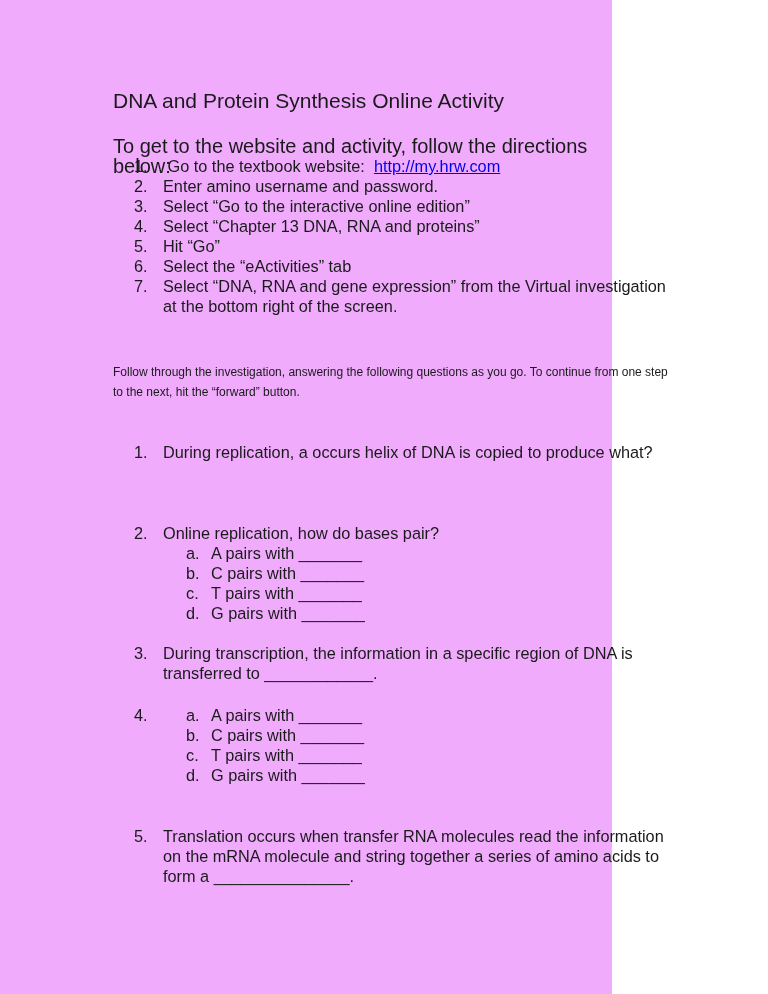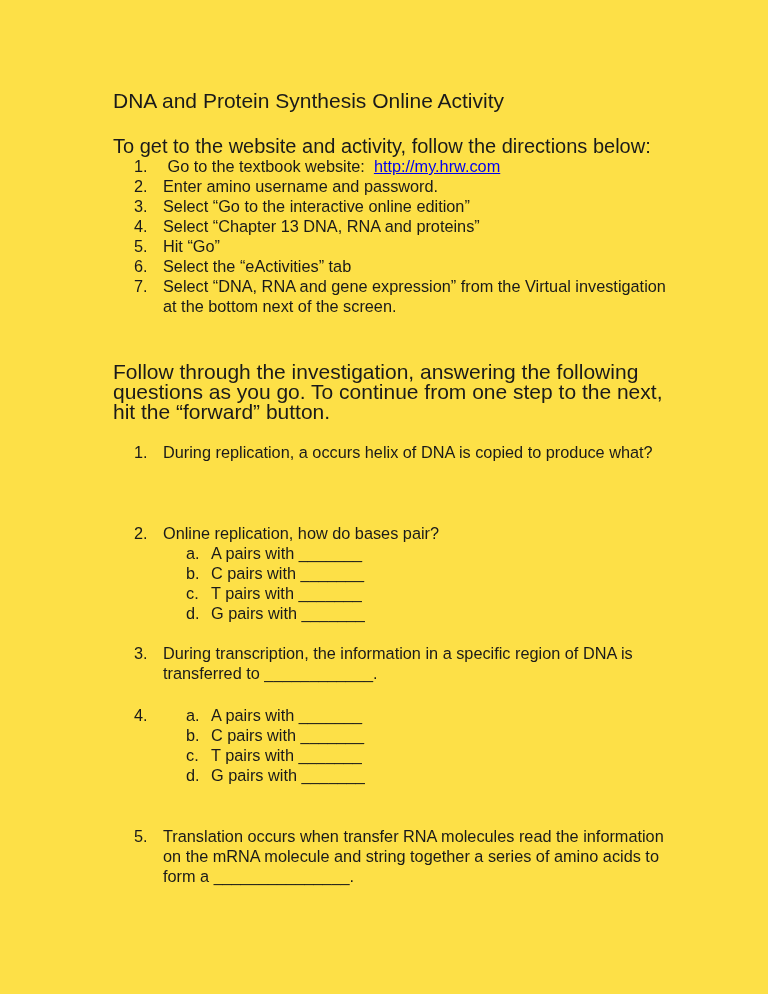--- a/index.html
+++ b/index.html
@@ -1,46 +1,46 @@
 <!DOCTYPE html>
 <html><head>
 <meta charset="utf-8">
 <style>
   html, body { margin:0; padding:0; background:#ffffff; }
   body { width:768px; height:994px; position:relative; overflow:hidden;
          font-family:"Liberation Sans", sans-serif; color:#1a1a1a; }
-  .page { position:absolute; left:0; top:0; width:768px; height:994px; background:#fde047; }
+  .page { position:absolute; left:0; top:0; width:612px; height:994px; background:#f0abfc; }
   .title { position:absolute; left:113px; top:88px; font-size:21px; line-height:26px; }
   .intro { position:absolute; left:113px; top:136px; font-size:20px; line-height:20px; }
   ol.steps { position:absolute; left:113px; top:156px; margin:0; padding:0; list-style:none; font-size:16.3px; line-height:20px; width:560px; }
   ol.steps li { position:relative; padding-left:50px; }
   ol.steps li .num { position:absolute; left:21px; top:0; }
   a.link { color:#0000ee; text-decoration:underline; }
-  .para { position:absolute; left:113px; top:362px; width:560px; font-size:21px; line-height:20px; }
+  .para { position:absolute; left:113px; top:362px; width:560px; font-size:12px; line-height:20px; }
   .q { position:absolute; left:113px; width:560px; font-size:16.3px; line-height:20px; }
   .q .qline { position:relative; padding-left:50px; }
   .q .qnum { position:absolute; left:21px; top:0; }
   .sub { position:relative; padding-left:98px; }
   .sub .snum { position:absolute; left:73px; top:0; }
 </style>
 </head>
 <body>
 
 <div class="page">
   <div class="title">DNA and Protein Synthesis Online Activity</div>
   <div class="intro">To get to the website and activity, follow the directions below:</div>
 
   <ol class="steps">
     <li><span class="num">1.</span><span style="white-space:pre"> Go to the textbook website:  </span><a class="link">http://my.hrw.com</a></li>
     <li><span class="num">2.</span><span>Enter amino username and password.</span></li>
     <li><span class="num">3.</span><span>Select “Go to the interactive online edition”</span></li>
     <li><span class="num">4.</span><span>Select “Chapter 13 DNA, RNA and proteins”</span></li>
     <li><span class="num">5.</span><span>Hit “Go”</span></li>
     <li><span class="num">6.</span><span>Select the “eActivities” tab</span></li>
-    <li><span class="num">7.</span><span>Select “DNA, RNA and gene expression” from the Virtual investigation at the bottom next of the screen.</span></li>
+    <li><span class="num">7.</span><span>Select “DNA, RNA and gene expression” from the Virtual investigation at the bottom right of the screen.</span></li>
   </ol>
 
   <div class="para">Follow through the investigation, answering the following questions as you go.  To continue from one step to the next, hit the “forward” button.</div>
 
   <div class="q" style="top:442px">
     <div class="qline"><span class="qnum">1.</span><span> During replication, a occurs helix of DNA is copied to produce what?</span></div>
   </div>
 
   <div class="q" style="top:523px">
     <div class="qline"><span class="qnum">2.</span><span> Online replication, how do bases pair?</span></div>

